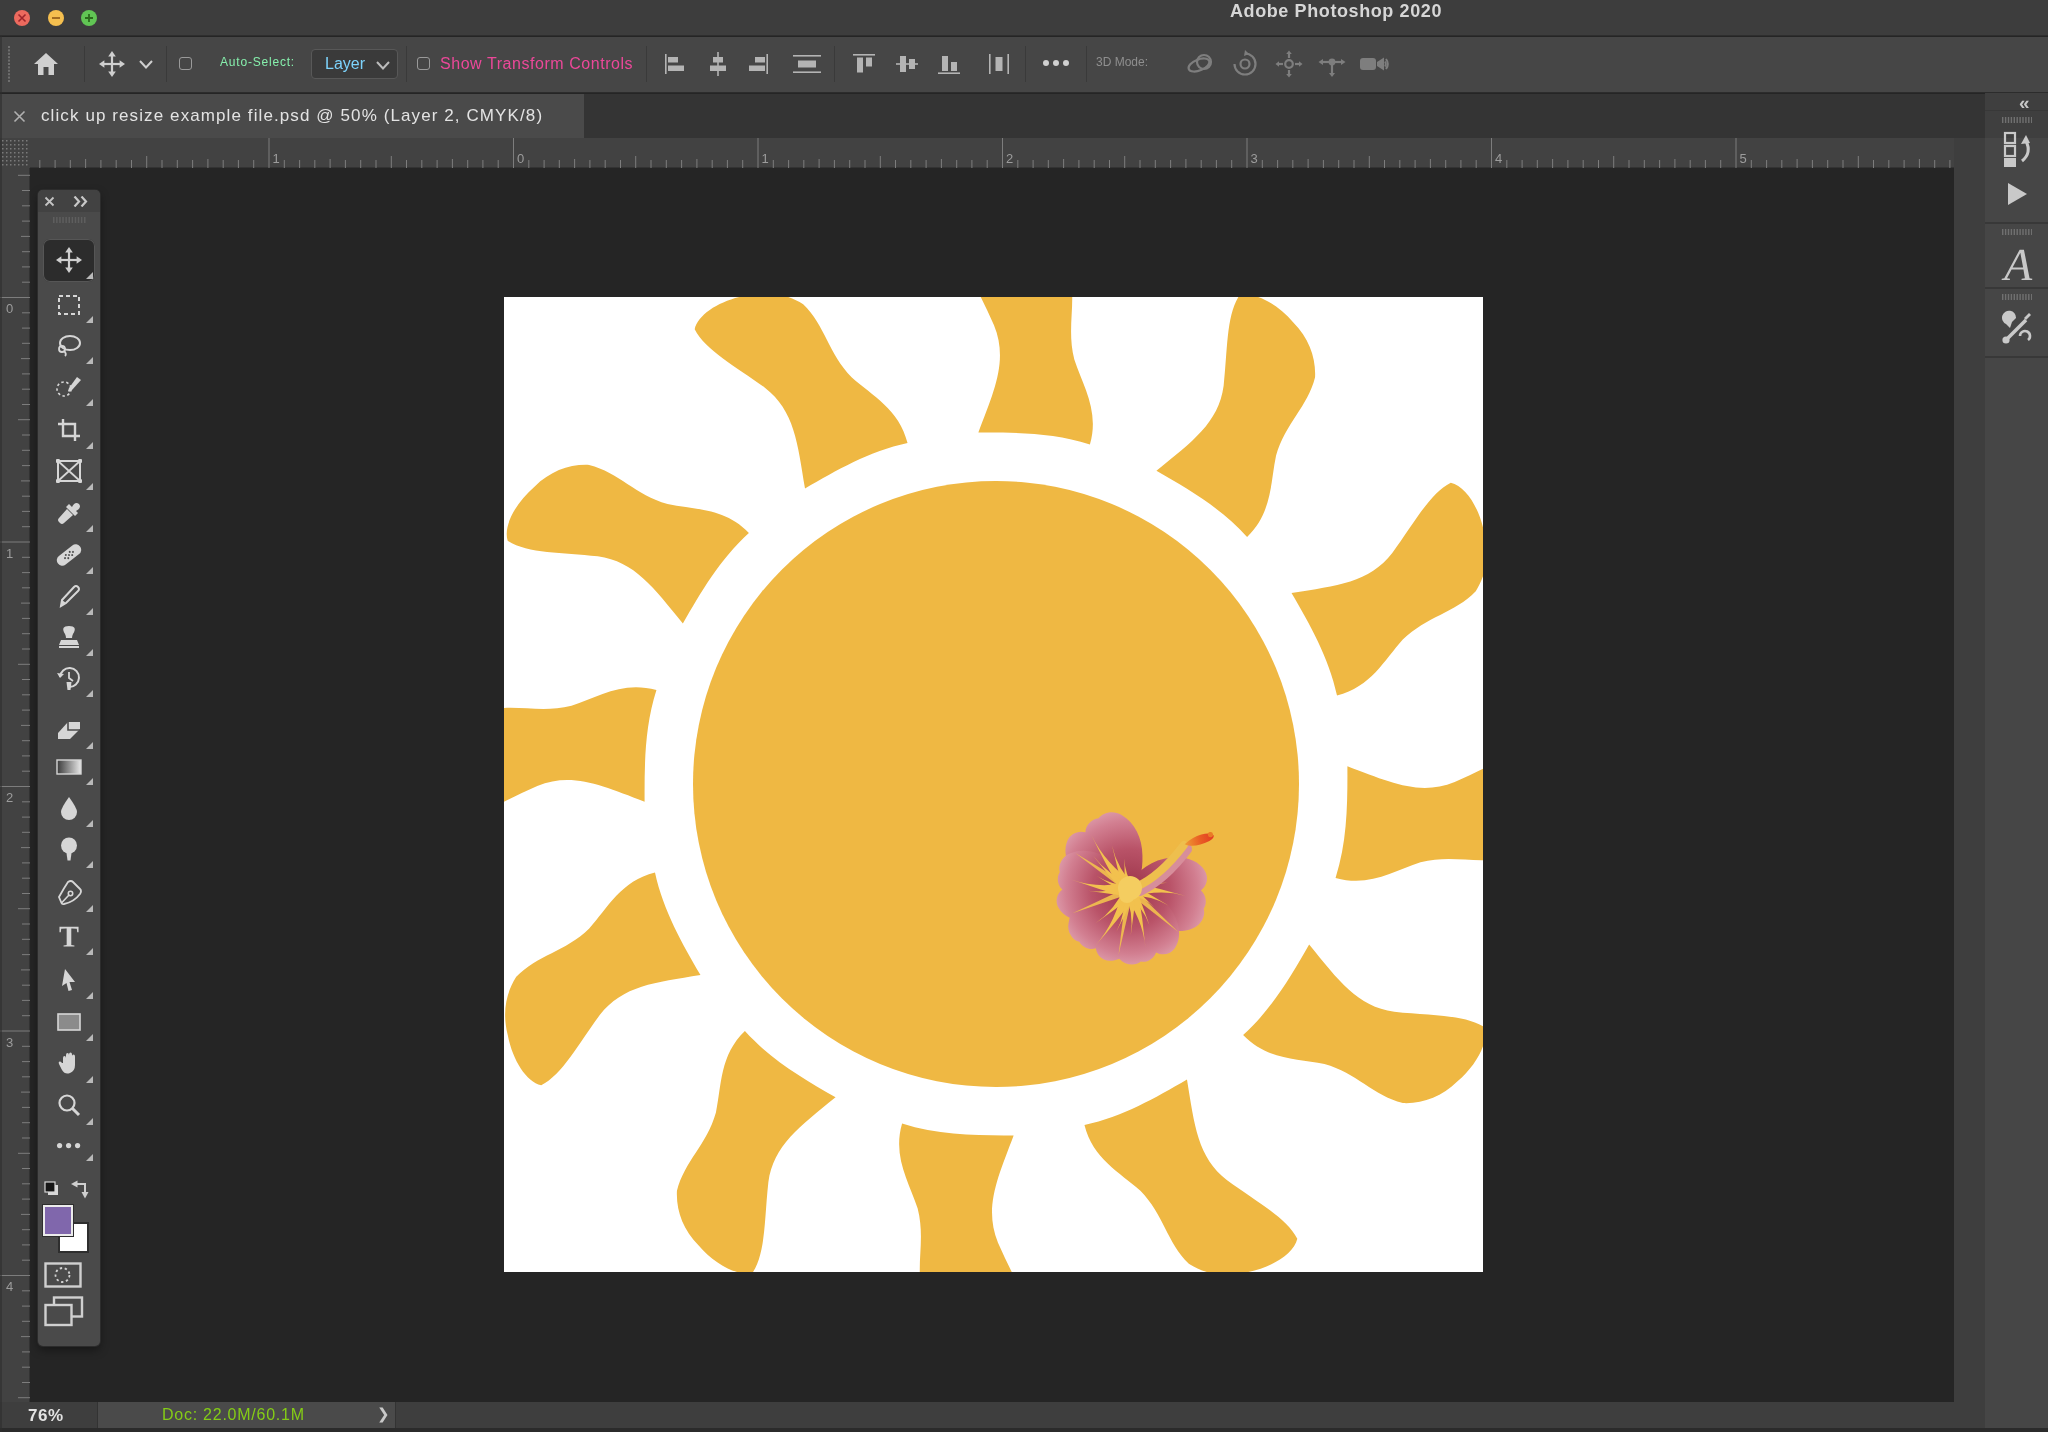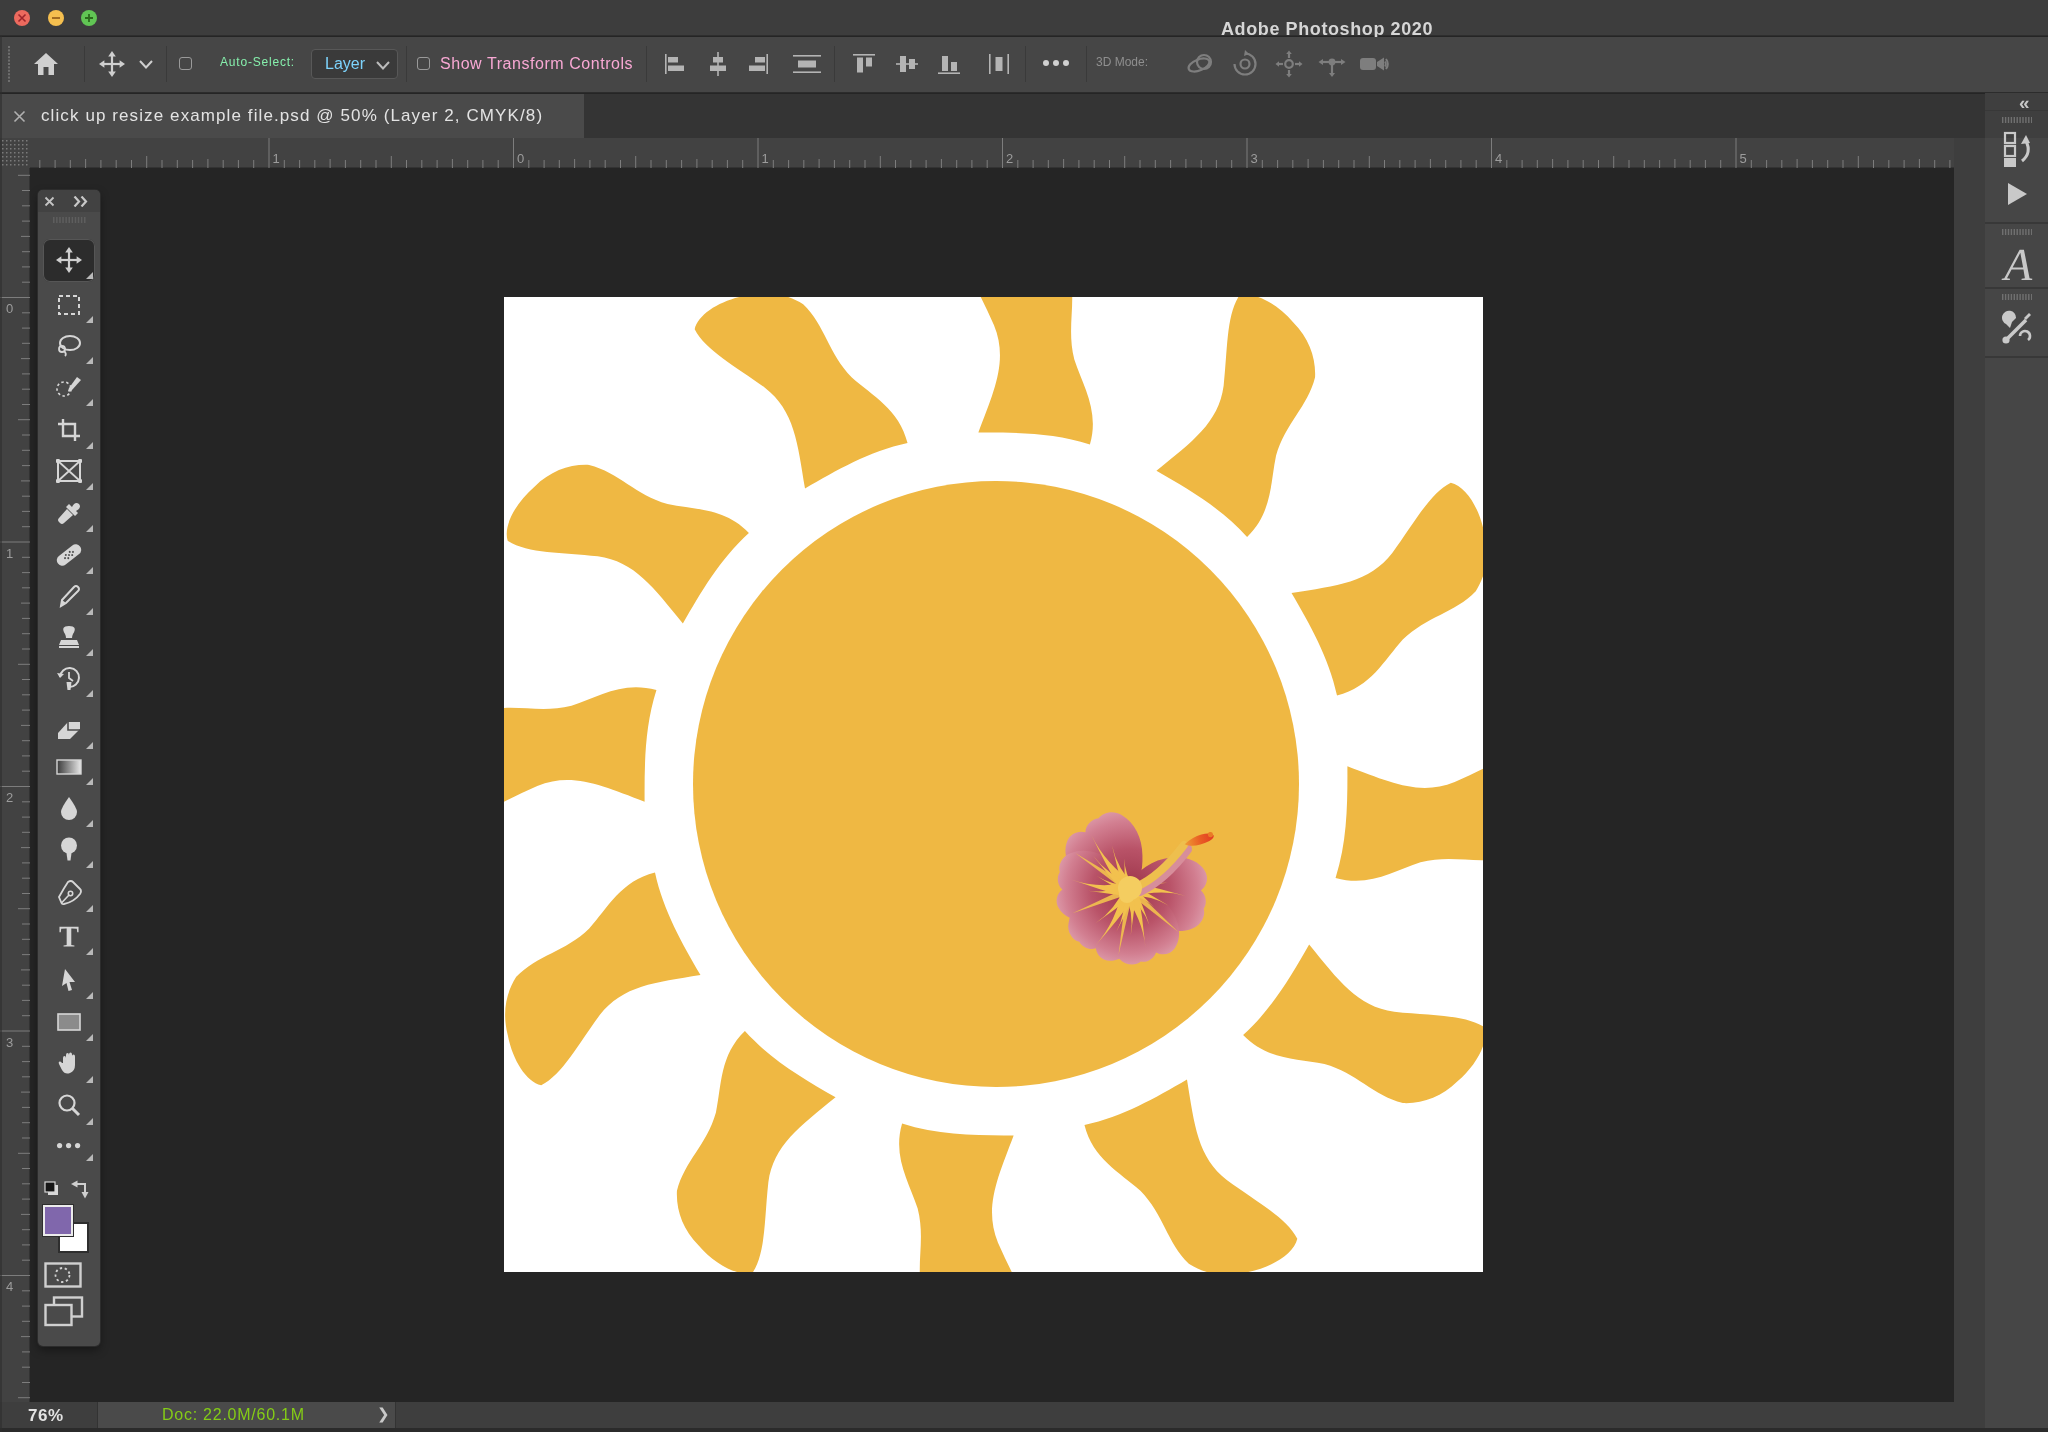--- a/index.html
+++ b/index.html
@@ -6,21 +6,21 @@
 <div class="abs" style="left:81px;top:10px;width:16px;height:16px;border-radius:50%;background:#61c554"></div>
 <svg class="abs" style="left:16px;top:12px" width="12" height="12">
     <path d="M2.5 2.5 L9.5 9.5 M9.5 2.5 L2.5 9.5" stroke="#9d252b" stroke-width="1.6"></path>
   </svg>
 <svg class="abs" style="left:50px;top:12px" width="12" height="12">
     <path d="M2 6 L10 6" stroke="#99631c" stroke-width="1.8"></path>
   </svg>
 <svg class="abs" style="left:83px;top:12px" width="12" height="12">
     <path d="M6 2 L6 10 M2 6 L10 6" stroke="#2c6b1c" stroke-width="1.8"></path>
   </svg>
-<div class="abs" style="left:1221px;top:19px;width:230px;color:#d6d6d6;font-size:18px;font-weight:bold;letter-spacing:0.6px">Adobe Photoshop 2020</div>
+<div class="abs" style="left:1221px;top:1px;width:230px;text-align:center;color:#d6d6d6;font-size:18px;font-weight:bold;letter-spacing:0.6px">Adobe Photoshop 2020</div>
 <div class="abs" style="left:0;top:37px;width:2048px;height:56px;background:#464646;border-bottom:1px solid #2c2c2c"></div>
 <svg class="abs" style="left:6px;top:46px" width="6" height="36">
     <rect x="2" y="0.0" width="2" height="2" fill="#6e6e6e"></rect>
     <rect x="2" y="3.4" width="2" height="2" fill="#6e6e6e"></rect>
     <rect x="2" y="6.8" width="2" height="2" fill="#6e6e6e"></rect>
     <rect x="2" y="10.2" width="2" height="2" fill="#6e6e6e"></rect>
     <rect x="2" y="13.6" width="2" height="2" fill="#6e6e6e"></rect>
     <rect x="2" y="17.0" width="2" height="2" fill="#6e6e6e"></rect>
     <rect x="2" y="20.4" width="2" height="2" fill="#6e6e6e"></rect>
     <rect x="2" y="23.8" width="2" height="2" fill="#6e6e6e"></rect>
@@ -48,21 +48,21 @@
 <div style="position:absolute;left:166px;top:46px;width:1px;height:36px;background:#3a3a3a"></div>
 <div style="position:absolute;left:179px;top:57px;width:13px;height:13px;border:1.5px solid #9a9a9a;border-radius:3px"></div>
 <div class="abs" style="left:220px;top:55px;color:#86efac;font-size:12px;letter-spacing:0.8px">Auto-Select:</div>
 <div class="abs" style="left:311px;top:49px;width:87px;height:30px;background:#3a3a3a;border:1px solid #585858;border-radius:4px"></div>
 <div class="abs" style="left:325px;top:55px;color:#7dd3fc;font-size:16px">Layer</div>
 <svg style="position:absolute;left:376px;top:61px" width="14" height="9" viewBox="0 0 14 9">
     <path d="M1 1 L7 7.5 L13 1" stroke="#bbbbbb" stroke-width="2" fill="none"></path>
   </svg>
 <div style="position:absolute;left:406px;top:46px;width:1px;height:36px;background:#3a3a3a"></div>
 <div style="position:absolute;left:417px;top:57px;width:13px;height:13px;border:1.5px solid #9a9a9a;border-radius:3px"></div>
-<div class="abs" style="left:440px;top:55px;color:#f9a8d4;font-size:16px;letter-spacing:0.55px">Show Transform Controls</div>
+<div class="abs" style="left:440px;top:55px;color:#ec4899;font-size:16px;letter-spacing:0.55px">Show Transform Controls</div>
 <div style="position:absolute;left:646px;top:46px;width:1px;height:36px;background:#3a3a3a"></div>
 <svg style="position:absolute;left:664px;top:52px" width="22" height="24" viewBox="0 0 22 24">
     <rect x="1" y="2" width="1.6" height="20" fill="#b4b4b4"></rect>
     <rect x="4" y="5" width="10" height="5.5" fill="#b4b4b4"></rect>
     <rect x="4" y="13.5" width="16" height="5.5" fill="#b4b4b4"></rect>
   </svg>
 <svg style="position:absolute;left:707px;top:52px" width="22" height="24" viewBox="0 0 22 24">
     <rect x="10.2" y="0" width="1.6" height="24" fill="#b4b4b4"></rect>
     <rect x="6" y="5" width="10" height="5.5" fill="#b4b4b4"></rect>
     <rect x="3" y="13.5" width="16" height="5.5" fill="#b4b4b4"></rect>

